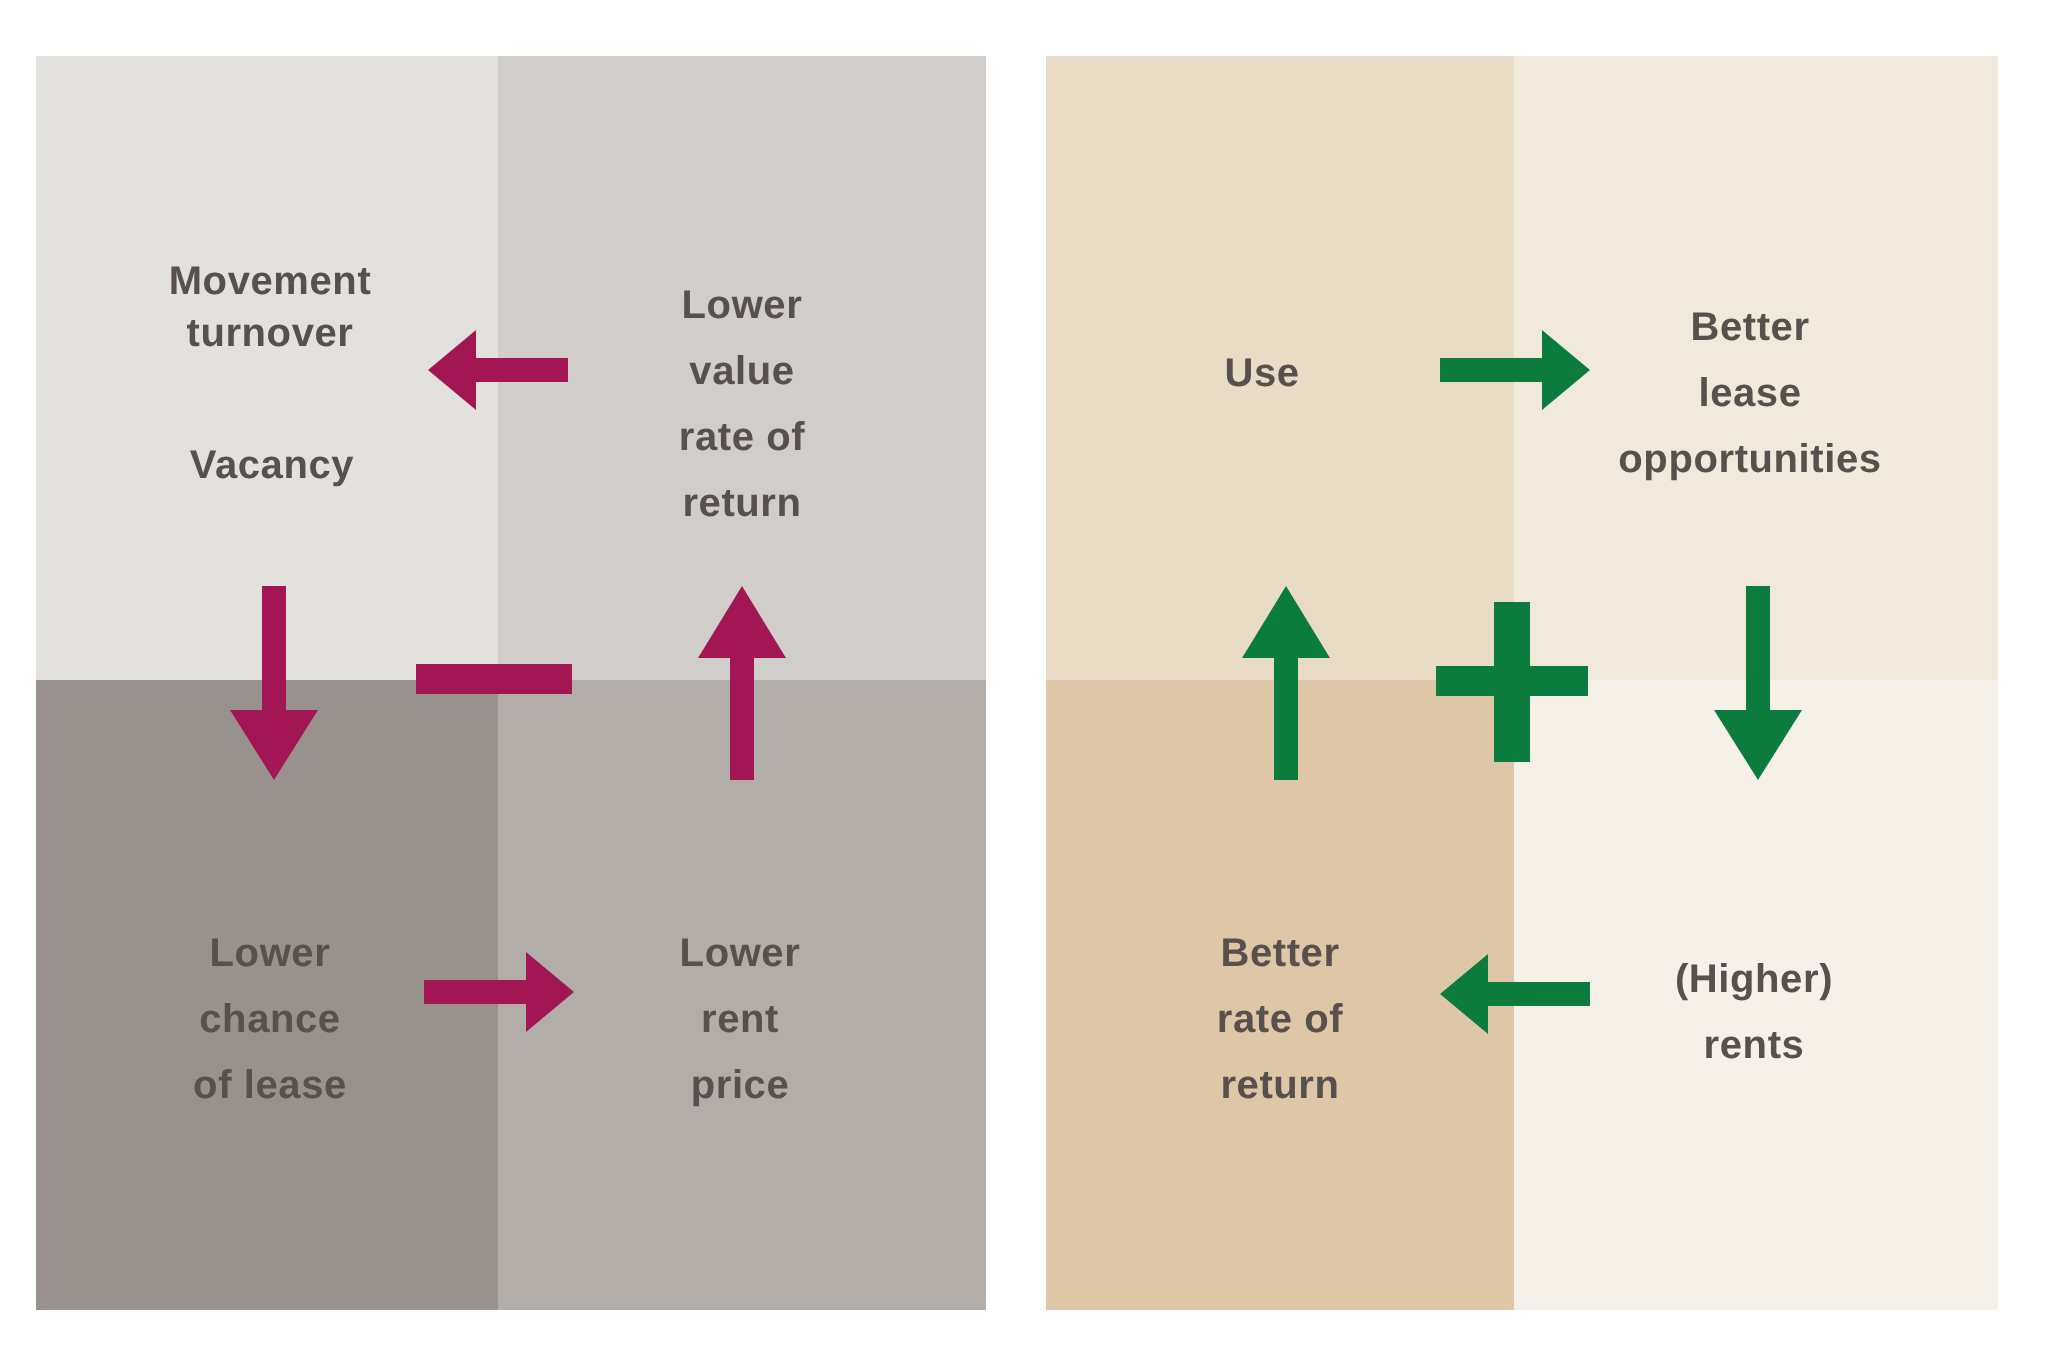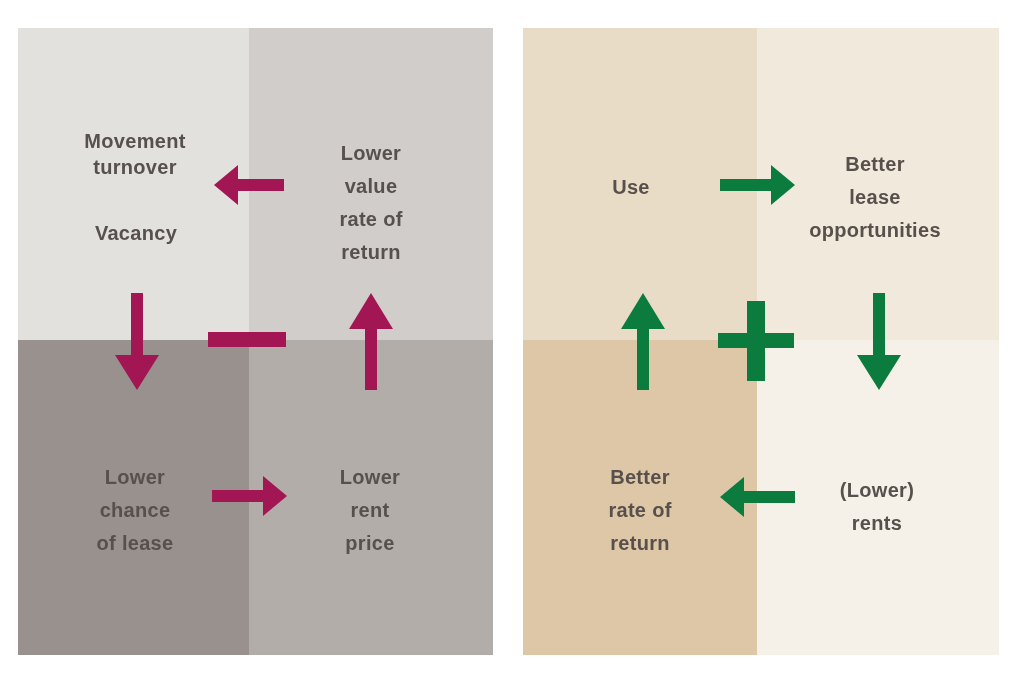--- a/index.html
+++ b/index.html
@@ -101,21 +101,21 @@
     <div class="quad q-bl"></div>
     <div class="quad q-br"></div>
 
     <div class="label" style="left:108px; top:146px; line-height:26px;">Use</div>
     <div class="label" style="left:352px; top:120px;">Better
 lease
 opportunities</div>
     <div class="label" style="left:117px; top:433px;">Better
 rate of
 return</div>
-    <div class="label" style="left:354px; top:446px;">(Lower)
+    <div class="label" style="left:354px; top:446px;">(Higher)
 rents</div>
 
     <svg class="arrow pos" style="left:197px; top:137px;" width="75" height="40">
       <polygon points="75,20 51,0 51,14 0,14 0,26 51,26 51,40"></polygon>
     </svg>
     <svg class="arrow pos" style="left:98px; top:265px;" width="44" height="97">
       <polygon points="22,0 44,36 28,36 28,97 16,97 16,36 0,36"></polygon>
     </svg>
     <svg class="arrow pos" style="left:195px; top:273px;" width="76" height="80">
       <rect x="29" y="0" width="18" height="80"></rect>

